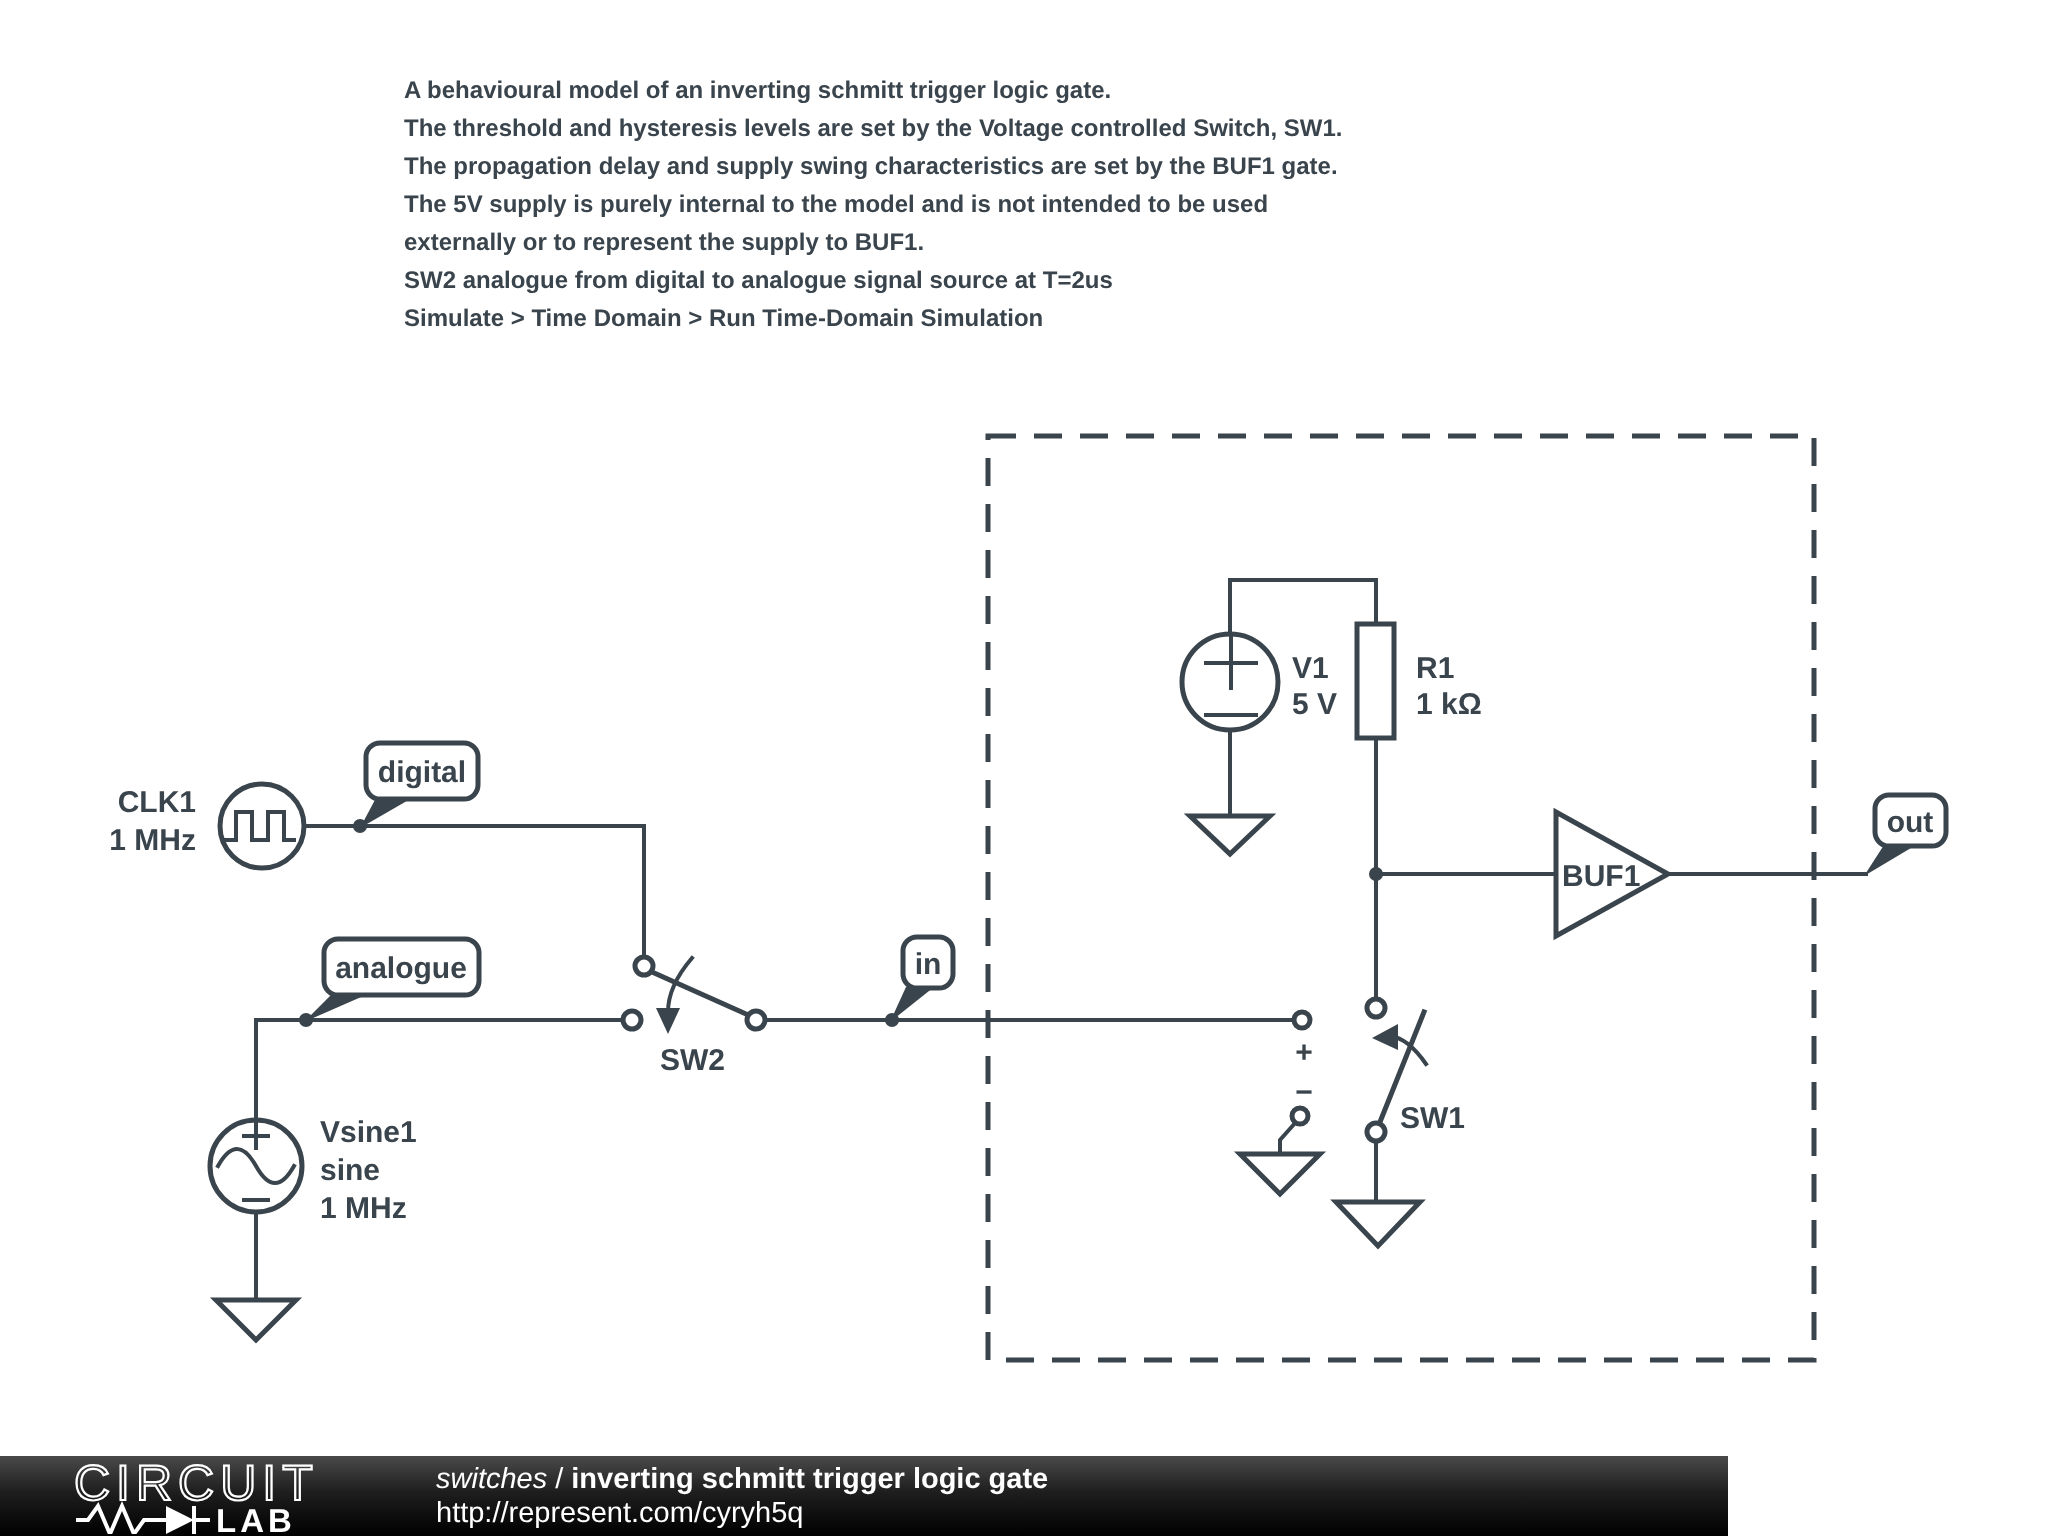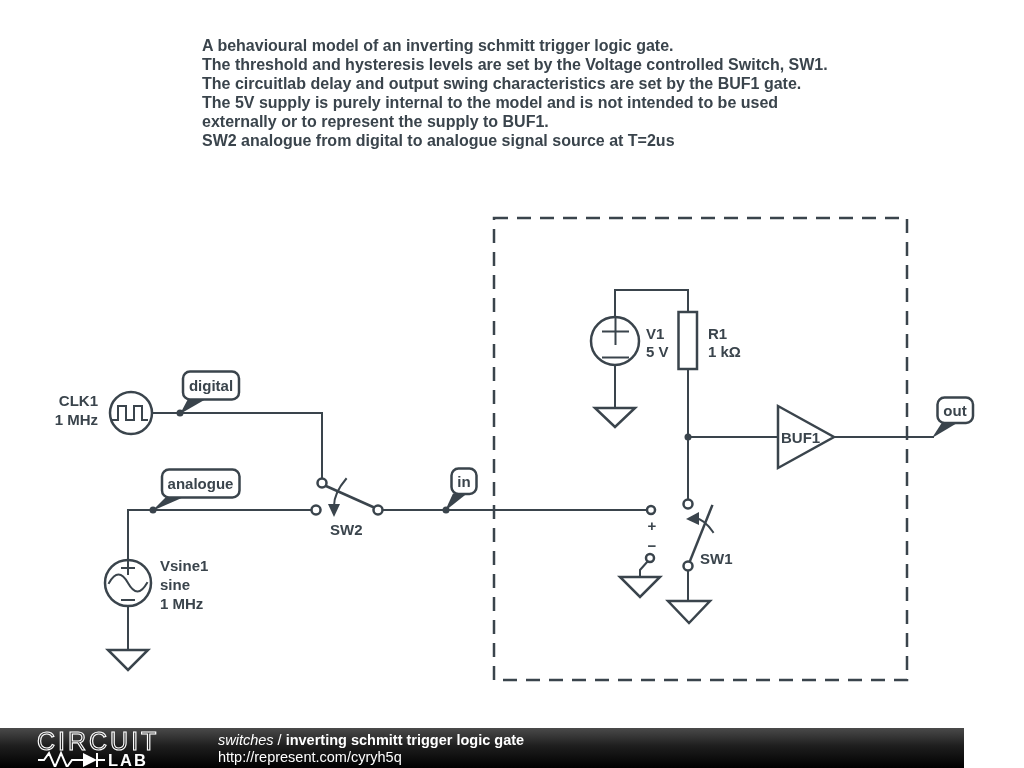--- a/index.html
+++ b/index.html
@@ -7,54 +7,55 @@
     --footer-text:#ffffff;
     --footer-bar-top:#4a4a4a;
     --footer-bar-bottom:#000000;
   }
   html,body{margin:0;padding:0;background:#fff;}
   body{width:1024px;height:768px;font-family:"Liberation Sans",sans-serif;}
   .stage{position:relative;width:1024px;height:768px;overflow:hidden;background:#fff;}
 
   
   .desc{position:absolute;left:202px;top:36px;color:var(--stroke);
-        font-size:16px;font-weight:bold;line-height:19px;white-space:nowrap;}
+        font-size:12px;font-weight:bold;line-height:19px;white-space:nowrap;}
 
   
   svg.schem{position:absolute;left:0;top:0;}
   .w{stroke:var(--stroke);stroke-width:2;fill:none;stroke-linecap:square;}
   .w25{stroke-width:2.5;}
   .sym{fill:#fff;stroke:var(--stroke);stroke-width:2.5;}
   .dot{fill:var(--stroke);stroke:none;}
   .fillshape{fill:var(--stroke);stroke:none;}
   .lbl{font-family:"Liberation Sans",sans-serif;font-weight:bold;font-size:15px;fill:var(--stroke);}
   .dash{fill:none;stroke:var(--stroke);stroke-width:2.5;stroke-dasharray:14 9;}
 
   
-  .footer{position:absolute;left:0;top:728px;width:964px;height:40px;
+  .footer{position:absolute;left:0;top:728px;width:864px;height:40px;
           background:linear-gradient(180deg,var(--footer-bar-top) 0%,#1e1e1e 45%,var(--footer-bar-bottom) 100%);}
   .logo{position:absolute;left:36px;top:1px;}
   .meta{position:absolute;left:218px;top:4px;color:var(--footer-text);
         font-size:14.5px;line-height:16.5px;white-space:nowrap;}
   .meta .author{font-style:italic;}
   .meta .sep{margin:0 4px;}
   .meta .title{font-weight:bold;}
 </style>
 </head>
 <body>
 
 <div class="stage">
 
   <div class="desc">
     <div>A behavioural model of an inverting schmitt trigger logic gate.</div>
     <div>The threshold and hysteresis levels are set by the Voltage controlled Switch, SW1.</div>
-    <div>The circuitlab delay and output swing characteristics are set by the BUF1 gate.</div>
+    <div>The propagation delay and supply swing characteristics are set by the BUF1 gate.</div>
     <div>The 5V supply is purely internal to the model and is not intended to be used</div>
     <div>externally or to represent the supply to BUF1.</div>
     <div>SW2 analogue from digital to analogue signal source at T=2us</div>
+    <div>Simulate &gt; Time Domain &gt; Run Time-Domain Simulation</div>
   </div>
 
   <svg class="schem" width="1024" height="728" viewBox="0 0 1024 728">
 
     <rect class="dash" x="494" y="218" width="413" height="462"></rect>
 
     <g>
       <polyline class="w" points="152,413 322,413 322,478"></polyline>
       <polyline class="w" points="128,558 128,510 311,510"></polyline>
       <line class="w" x1="383" y1="510" x2="647" y2="510"></line>

